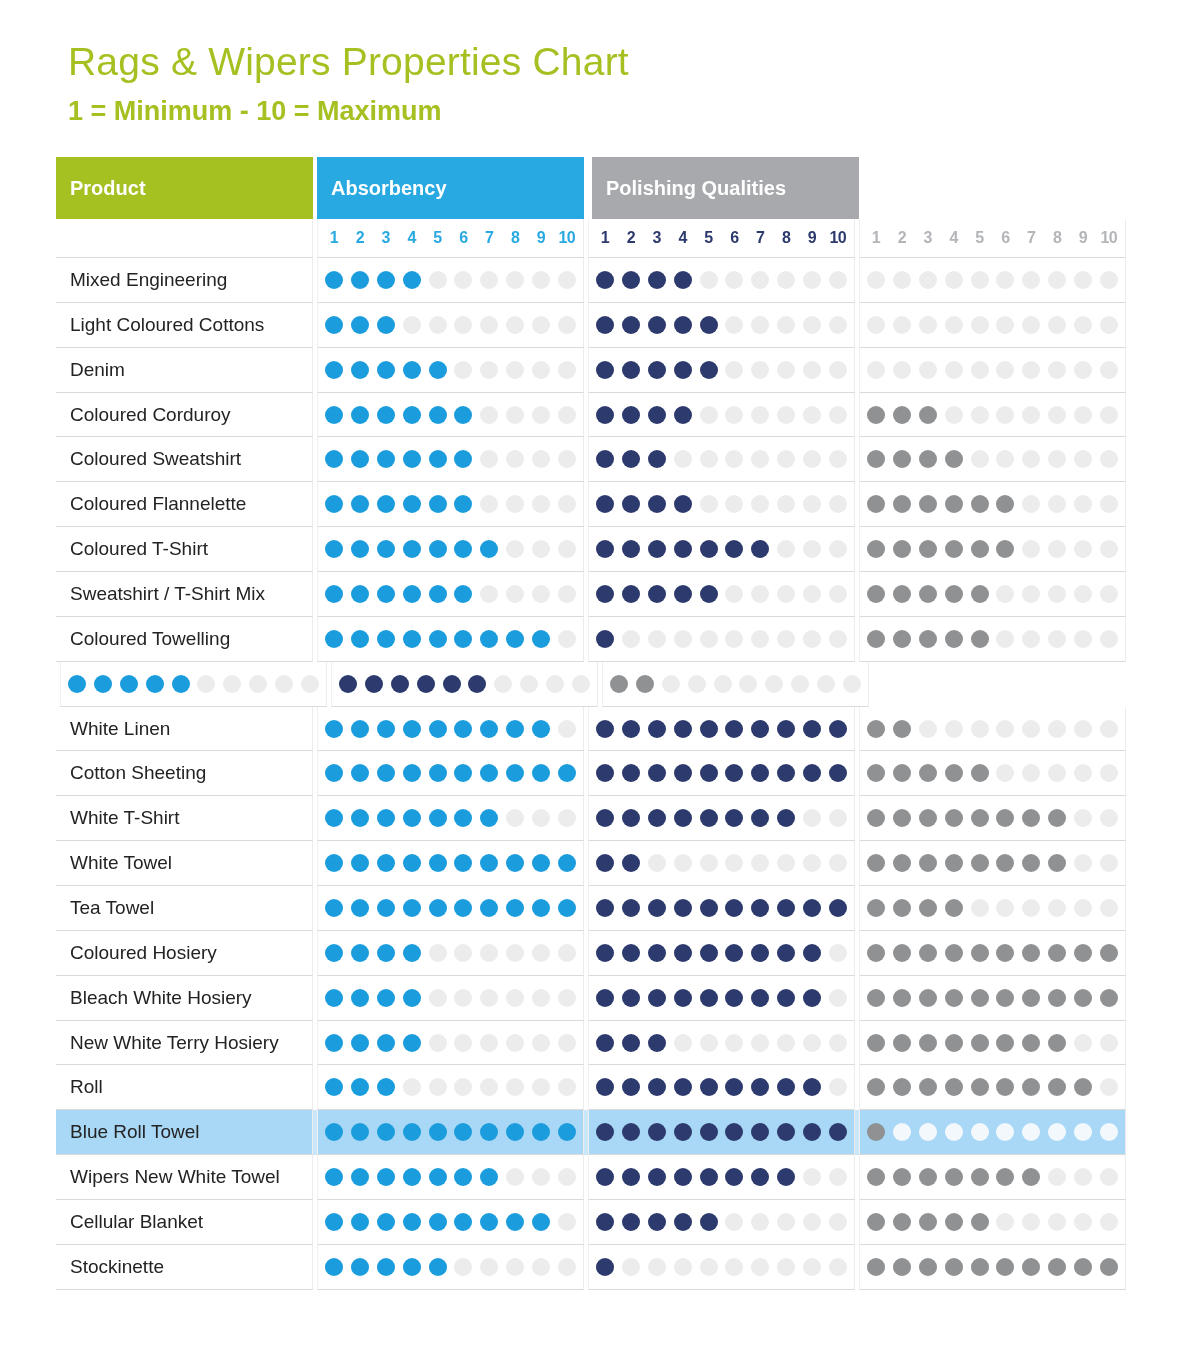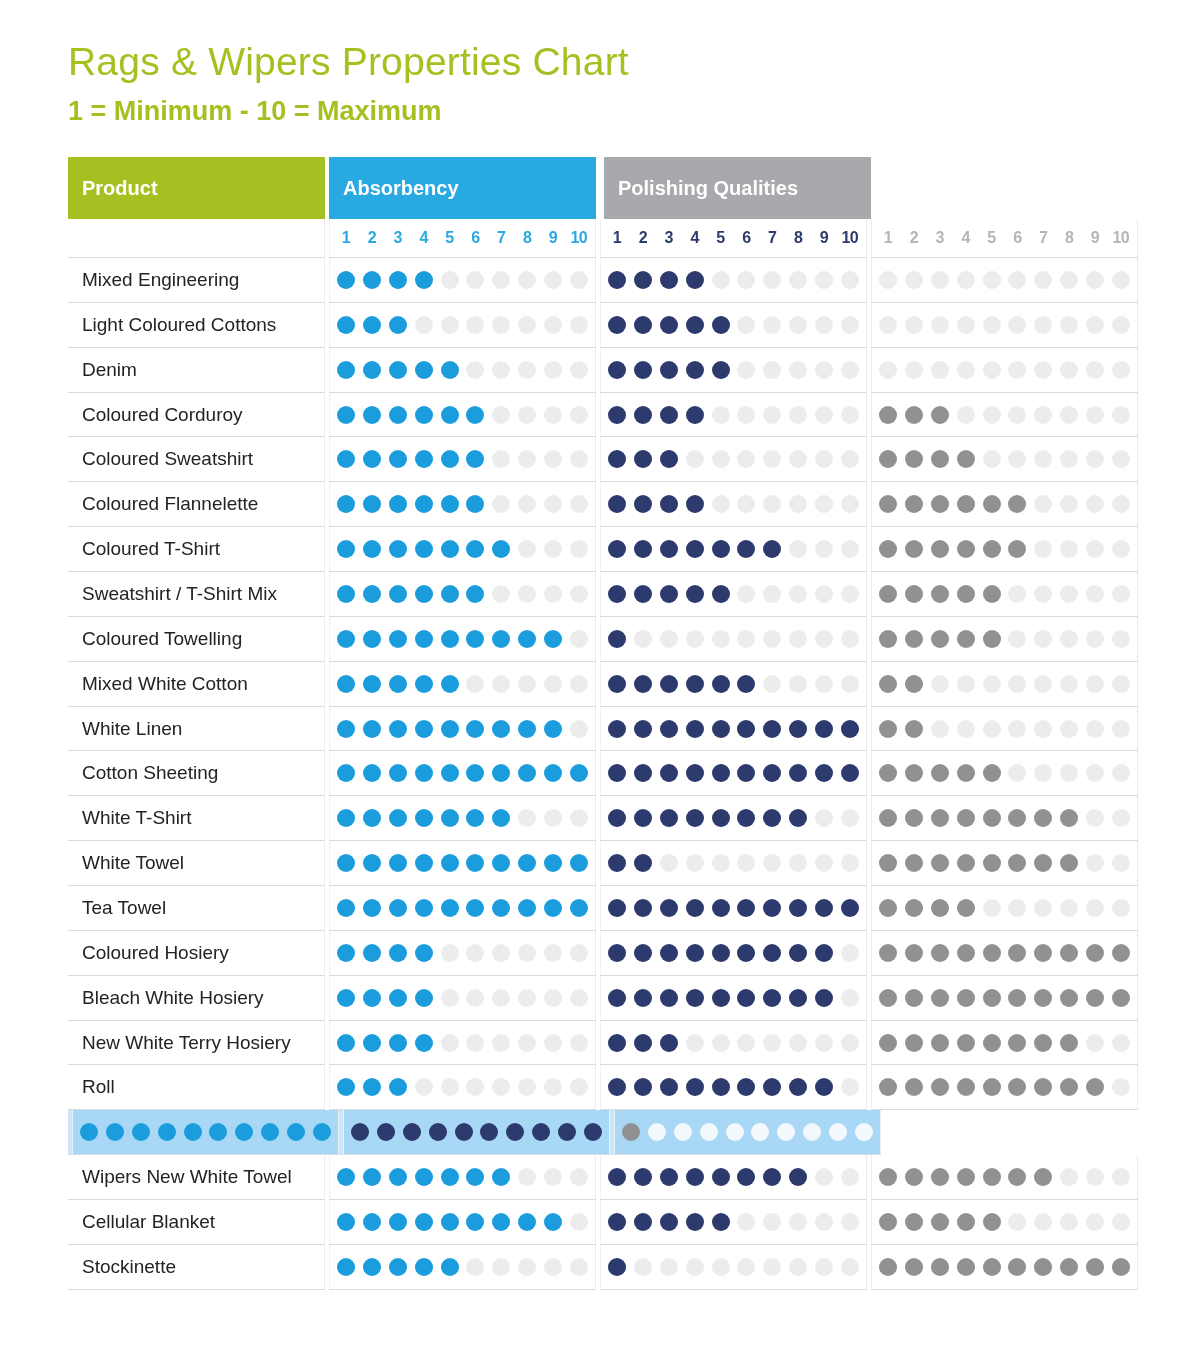--- a/index.html
+++ b/index.html
@@ -24,21 +24,21 @@
   .subtitle {
     position: absolute;
     left: 68px;
     top: 96px;
     font-size: 27px;
     font-weight: 700;
     color: #a5c021;
   }
   .table {
     position: absolute;
-    left: 68px;
+    left: 56px;
     top: 157px;
     width: 1070px;
   }
   .header-row { display: flex; height: 62px; }
   .hcell {
     color: #ffffff;
     font-size: 20px;
     font-weight: 700;
     display: flex;
     align-items: center;
@@ -512,21 +512,20 @@
             <span class="dot" style="background: rgb(143, 145, 147);"></span>
             <span class="dot" style="background: rgb(143, 145, 147);"></span>
             <span class="dot" style="background: rgb(236, 236, 236);"></span>
             <span class="dot" style="background: rgb(236, 236, 236);"></span>
             <span class="dot" style="background: rgb(236, 236, 236);"></span>
             <span class="dot" style="background: rgb(236, 236, 236);"></span>
             <span class="dot" style="background: rgb(236, 236, 236);"></span>
           </div>
         </div>
         <div class="trow data-row">
-          <div class="cell product-cell">Mixed White Cotton</div>
           <div class="gutter"></div>
           <div class="cell dot-cell">
             <span class="dot" style="background: rgb(27, 157, 221);"></span>
             <span class="dot" style="background: rgb(27, 157, 221);"></span>
             <span class="dot" style="background: rgb(27, 157, 221);"></span>
             <span class="dot" style="background: rgb(27, 157, 221);"></span>
             <span class="dot" style="background: rgb(27, 157, 221);"></span>
             <span class="dot" style="background: rgb(236, 236, 236);"></span>
             <span class="dot" style="background: rgb(236, 236, 236);"></span>
             <span class="dot" style="background: rgb(236, 236, 236);"></span>
@@ -932,20 +931,21 @@
             <span class="dot" style="background: rgb(143, 145, 147);"></span>
             <span class="dot" style="background: rgb(143, 145, 147);"></span>
             <span class="dot" style="background: rgb(143, 145, 147);"></span>
             <span class="dot" style="background: rgb(143, 145, 147);"></span>
             <span class="dot" style="background: rgb(143, 145, 147);"></span>
             <span class="dot" style="background: rgb(143, 145, 147);"></span>
             <span class="dot" style="background: rgb(236, 236, 236);"></span>
           </div>
         </div>
         <div class="trow data-row">
+          <div class="cell product-cell" style="background: rgb(169, 216, 246);">Blue Roll Towel</div>
           <div class="gutter" style="background: rgb(201, 230, 250);"></div>
           <div class="cell dot-cell" style="background: rgb(169, 216, 246);">
             <span class="dot" style="background: rgb(27, 157, 221);"></span>
             <span class="dot" style="background: rgb(27, 157, 221);"></span>
             <span class="dot" style="background: rgb(27, 157, 221);"></span>
             <span class="dot" style="background: rgb(27, 157, 221);"></span>
             <span class="dot" style="background: rgb(27, 157, 221);"></span>
             <span class="dot" style="background: rgb(27, 157, 221);"></span>
             <span class="dot" style="background: rgb(27, 157, 221);"></span>
             <span class="dot" style="background: rgb(27, 157, 221);"></span>

